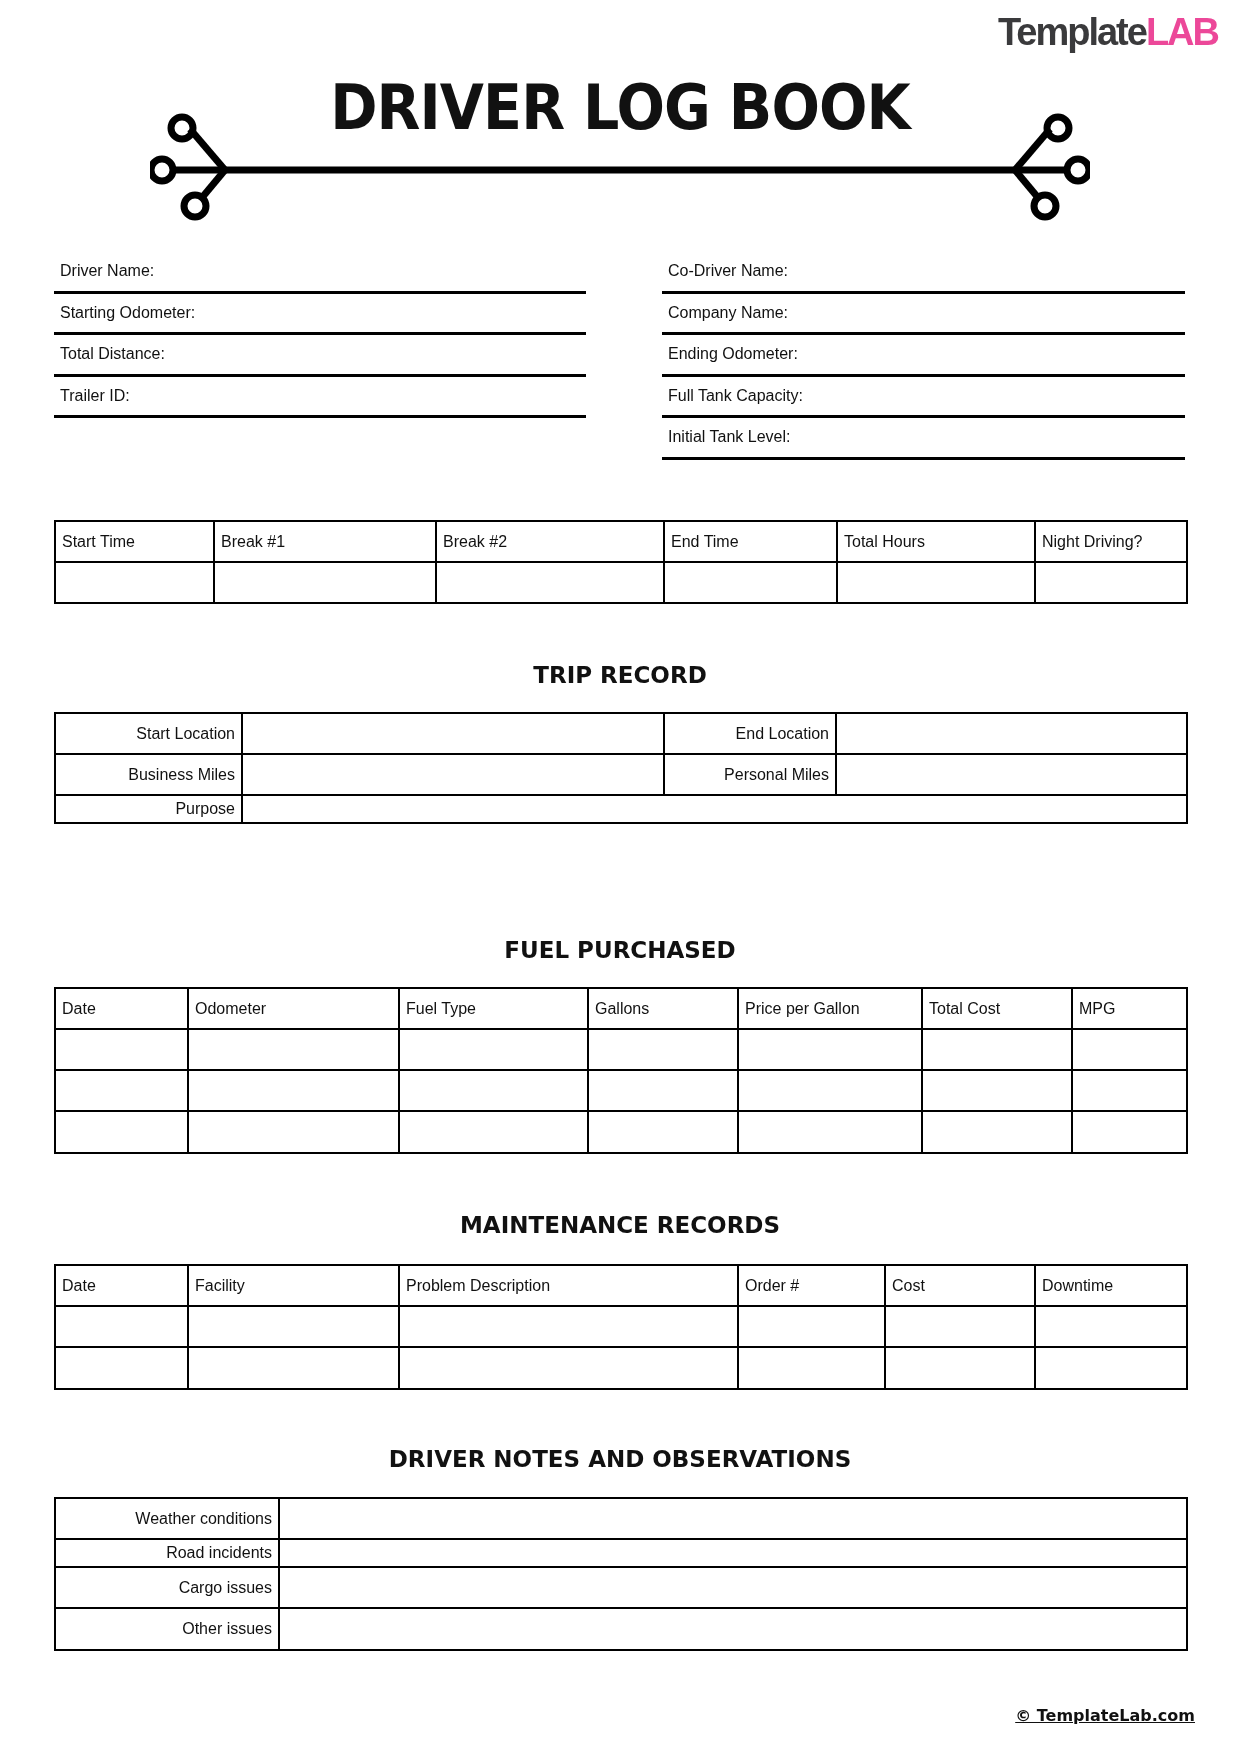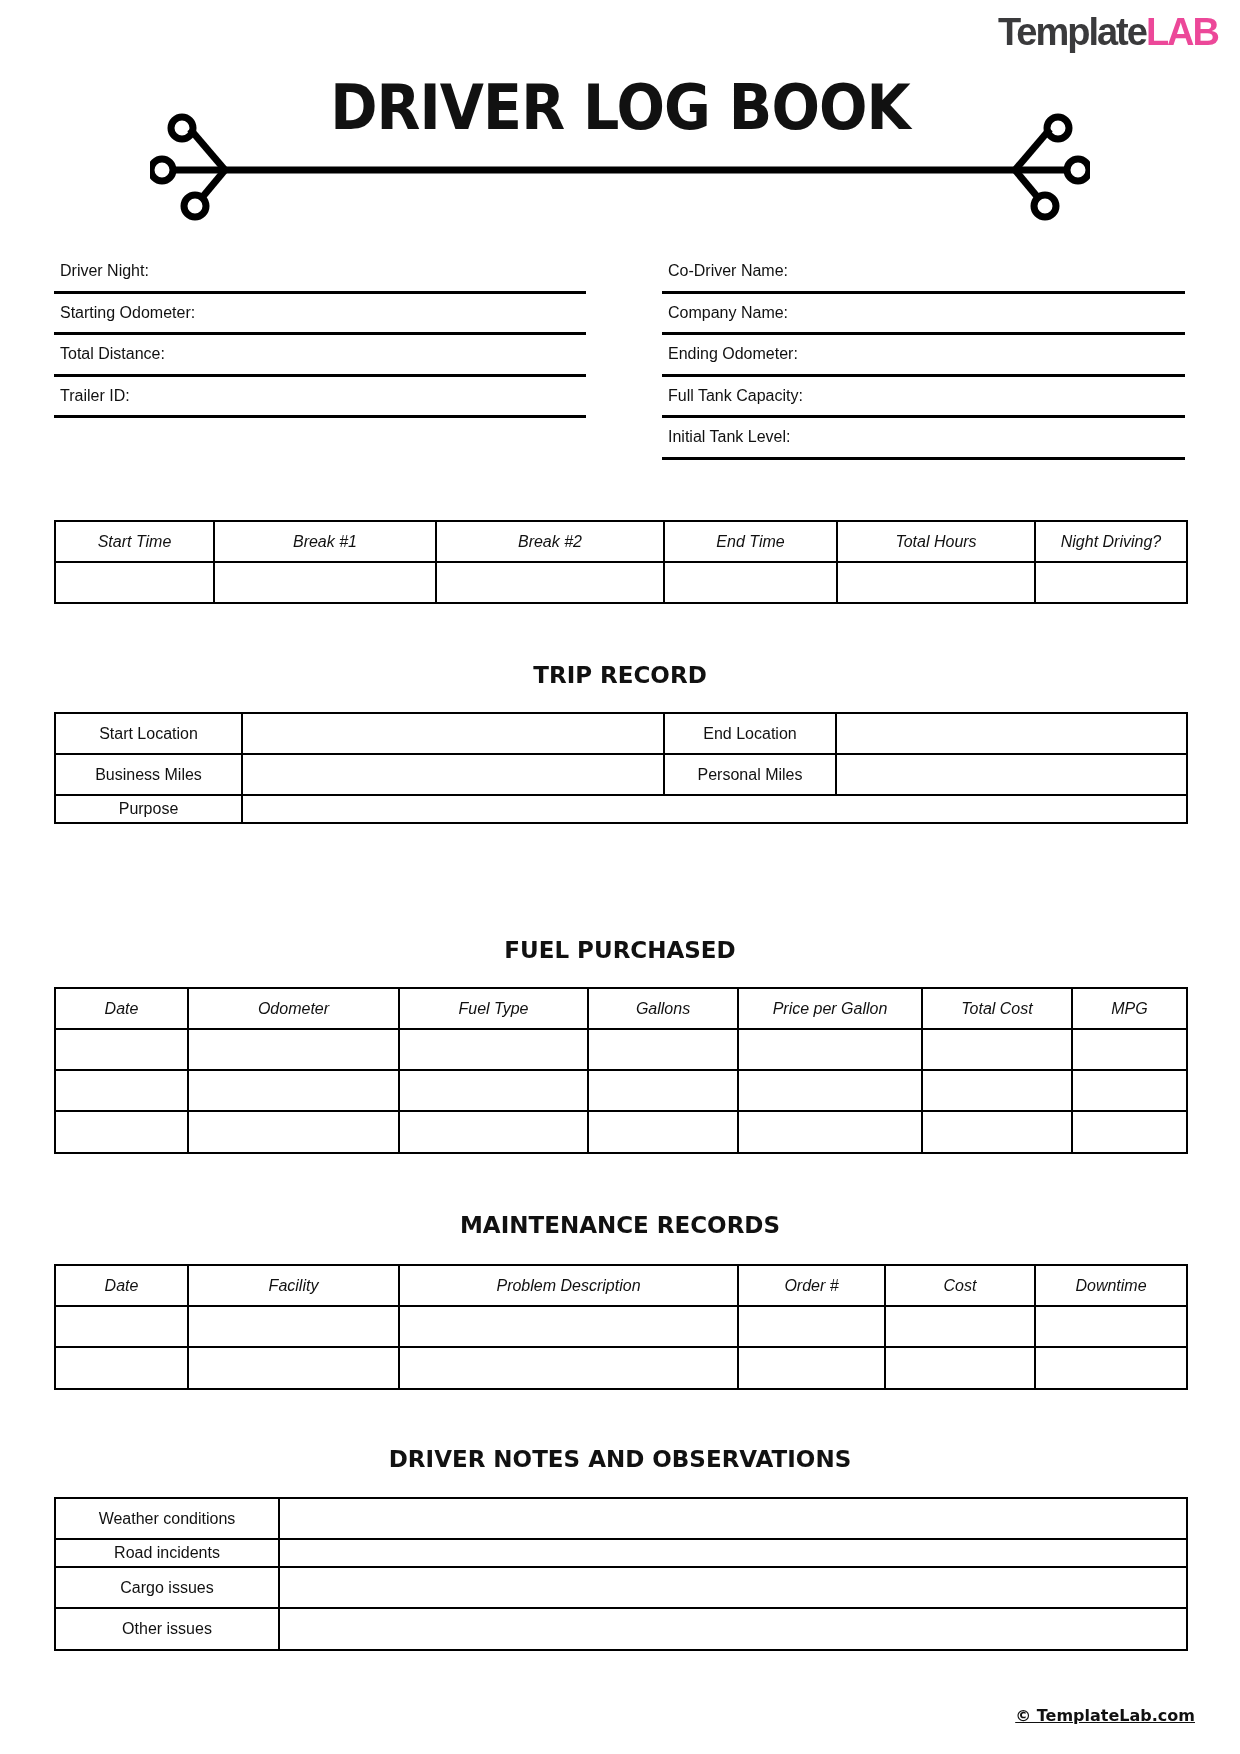--- a/index.html
+++ b/index.html
@@ -37,22 +37,22 @@
   }
 
   table.grid {
     position: absolute; left: 54px; width: 1132px; border-collapse: collapse;
     table-layout: fixed;
   }
   table.grid td, table.grid th {
     border: 2.5px solid #000; font-size: 16px; font-weight: normal;
     padding: 0 6px; overflow: hidden; white-space: nowrap;
   }
-  table.grid th { text-align: center; font-style: italic; }
-  table.grid td.lbl { text-align: center; }
+  table.grid th { text-align: left; }
+  table.grid td.lbl { text-align: right; }
 
   .copyright {
     position: absolute; top: 1706px; right: 45px;
     font-family: "DejaVu Sans", sans-serif; font-weight: bold; font-size: 16px;
     text-decoration: underline; color: #111;
   }
 </style>
 </head>
 <body>
 
@@ -78,21 +78,21 @@
       <line x1="900" y1="19" x2="865" y2="60"></line>
       <line x1="865" y1="60" x2="890" y2="90"></line>
       <circle cx="908" cy="18" r="11"></circle>
       <circle cx="928" cy="60" r="11"></circle>
       <circle cx="895" cy="96" r="11"></circle>
     </g>
   </g>
 </svg>
 
 <div class="info left">
-  <div class="info-row"><span>Driver Night:</span></div>
+  <div class="info-row"><span>Driver Name:</span></div>
   <div class="info-row"><span>Starting Odometer:</span></div>
   <div class="info-row"><span>Total Distance:</span></div>
   <div class="info-row"><span>Trailer ID:</span></div>
 </div>
 <div class="info right">
   <div class="info-row"><span>Co-Driver Name:</span></div>
   <div class="info-row"><span>Company Name:</span></div>
   <div class="info-row"><span>Ending Odometer:</span></div>
   <div class="info-row"><span>Full Tank Capacity:</span></div>
   <div class="info-row"><span>Initial Tank Level:</span></div>

